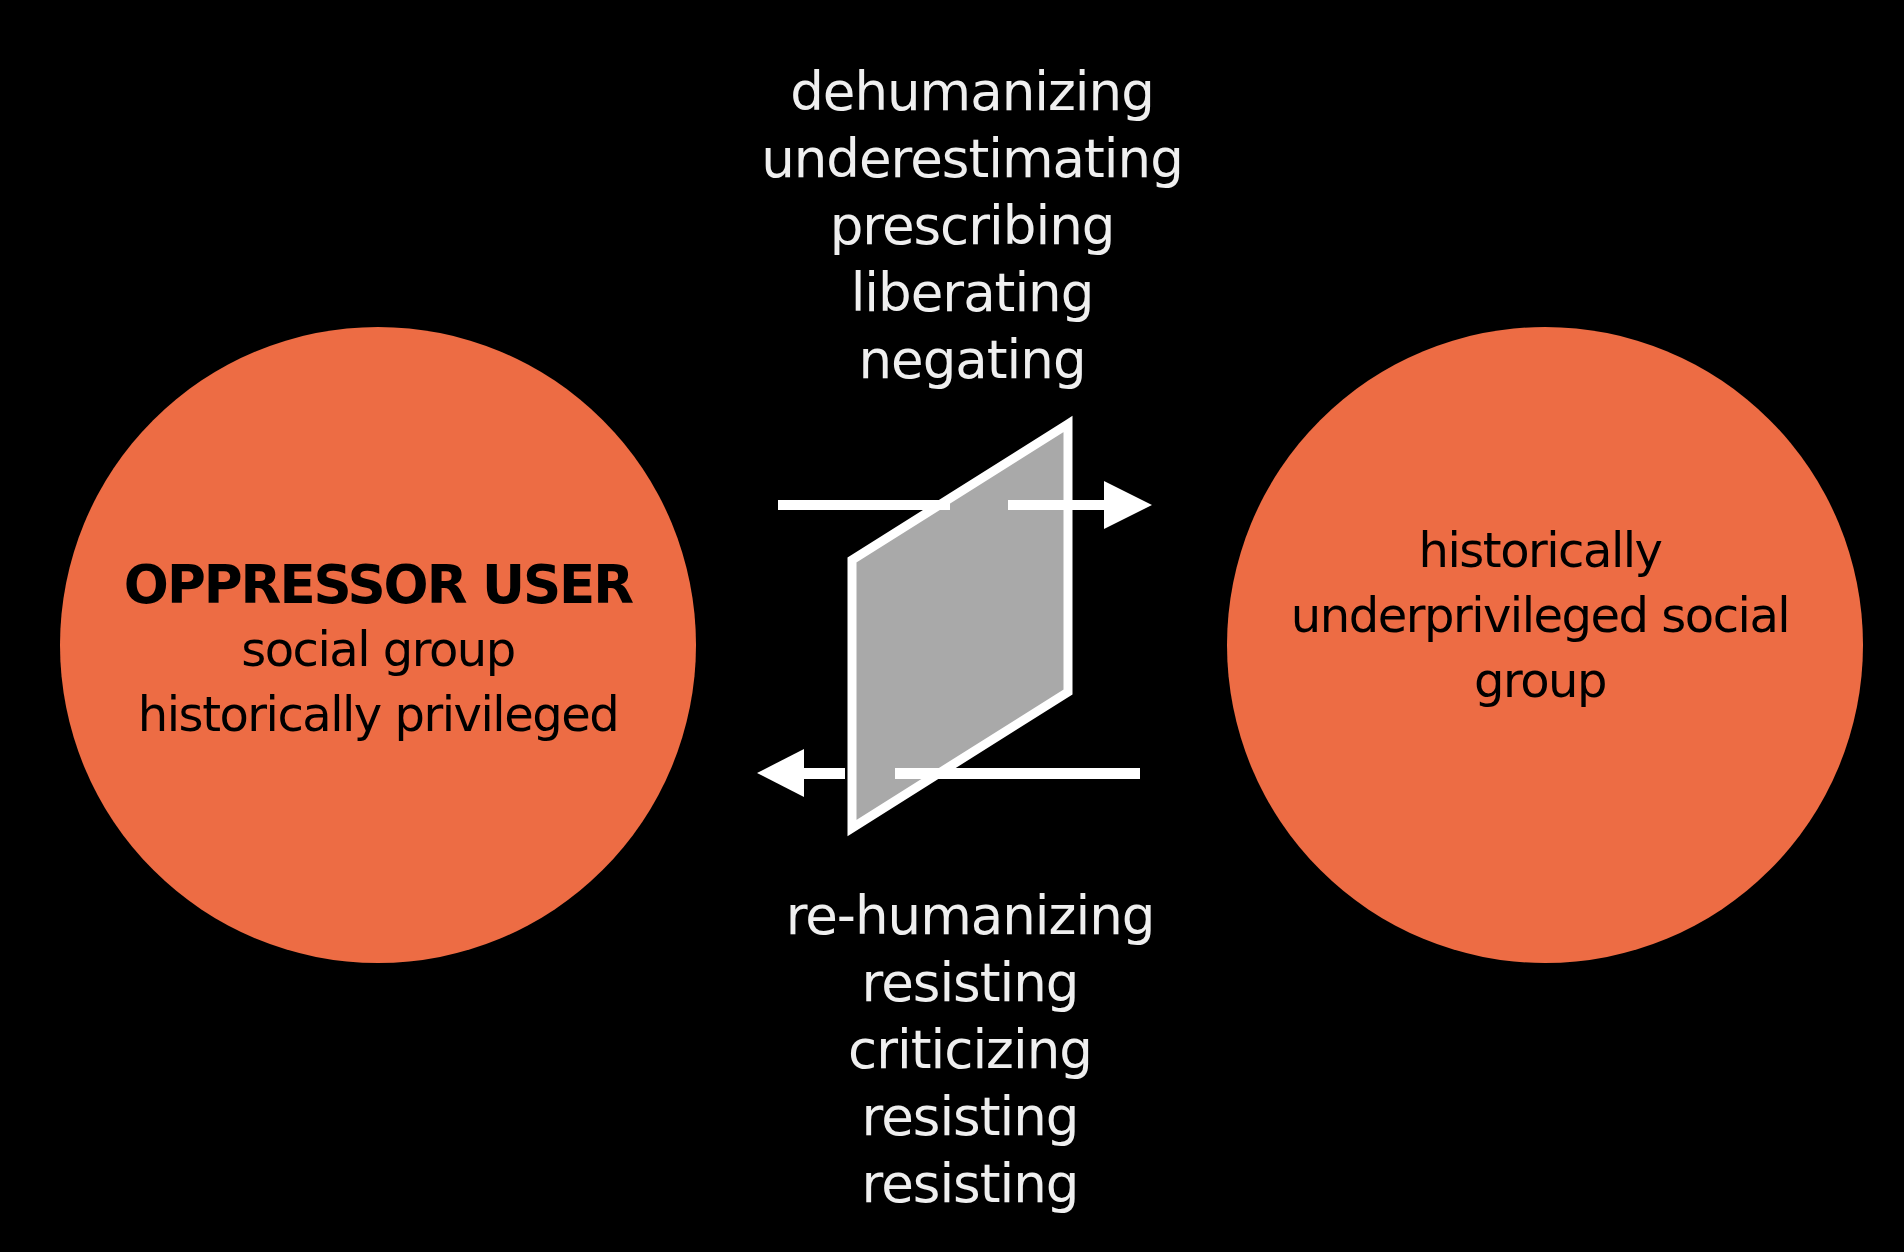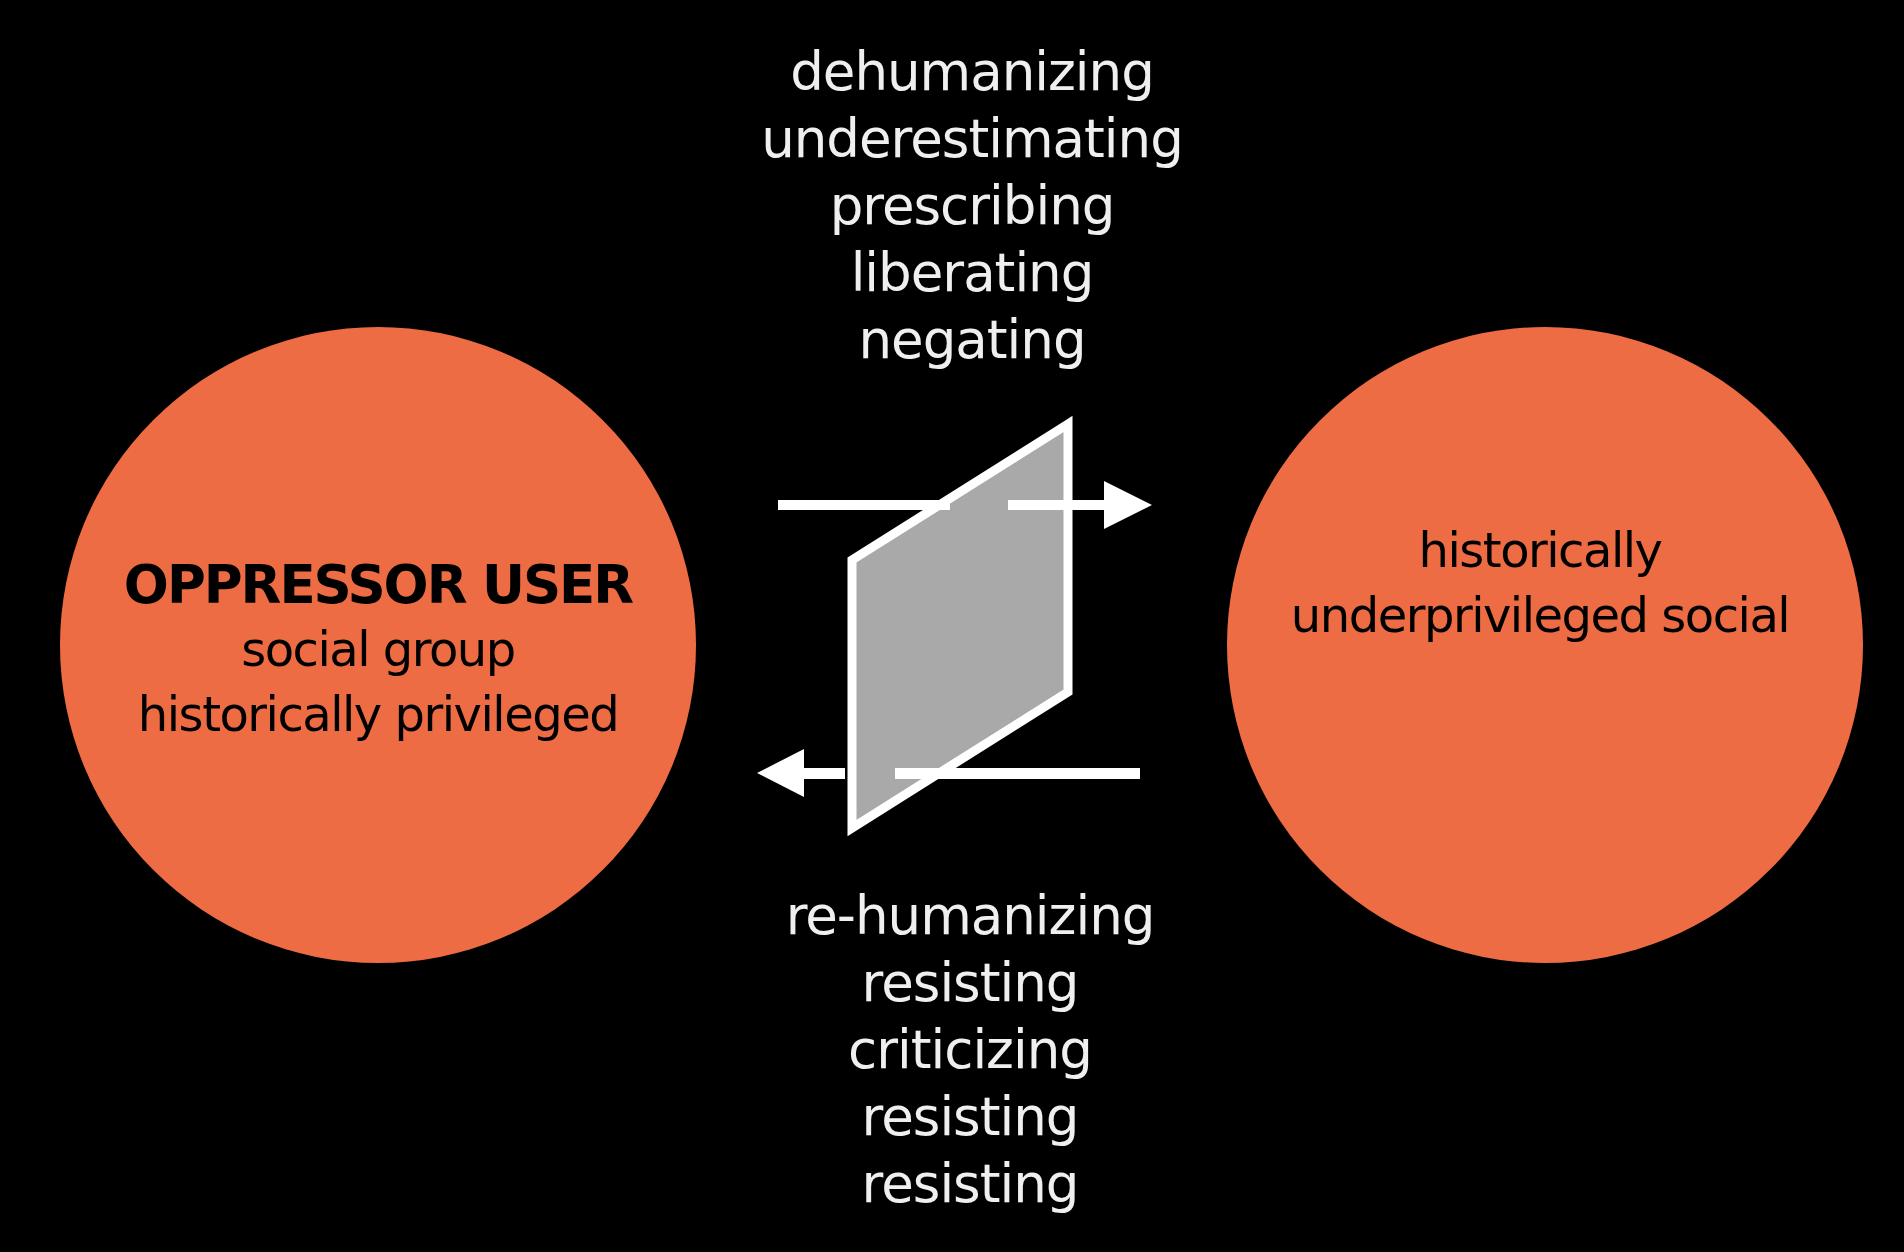--- a/index.html
+++ b/index.html
@@ -49,21 +49,21 @@
   }
   .word-stack{
     position:absolute;
     width:800px;
     text-align:center;
     color:var(--list-text);
     font-size:53px;
     letter-spacing:-1px;
     line-height:67px;
   }
-  .word-stack.top{left:572px;top:38px;}
+  .word-stack.top{left:572px;top:58px;}
   .word-stack.bottom{left:570px;top:882px;}
   .diagram-svg{
     position:absolute;
     left:0;top:0;
     width:1904px;height:1252px;
   }
   .plane{
     fill:var(--plane-fill);
     stroke:var(--arrow);
     stroke-width:9;
@@ -88,20 +88,21 @@
   <div class="circle-text left">
     <div class="circle-title">OPPRESSOR USER</div>
     <div class="circle-sub">social group</div>
     <div class="circle-sub">historically privileged</div>
   </div>
 
   <div class="circle right"></div>
   <div class="circle-text right">
     <div class="circle-sub">historically</div>
     <div class="circle-sub">underprivileged social</div>
+    <div class="circle-sub">group</div>
   </div>
 
   <svg class="diagram-svg" viewBox="0 0 1904 1252">
 
     <polygon class="plane" points="1068,424 852,560 852,828 1068,692"></polygon>
 
     <g>
       <rect class="arrow-part" x="778" y="500" width="172" height="10"></rect>
       <rect class="arrow-part" x="1008" y="500" width="98" height="10"></rect>
       <polygon class="arrow-part" points="1104,481 1104,529 1152,505"></polygon>

